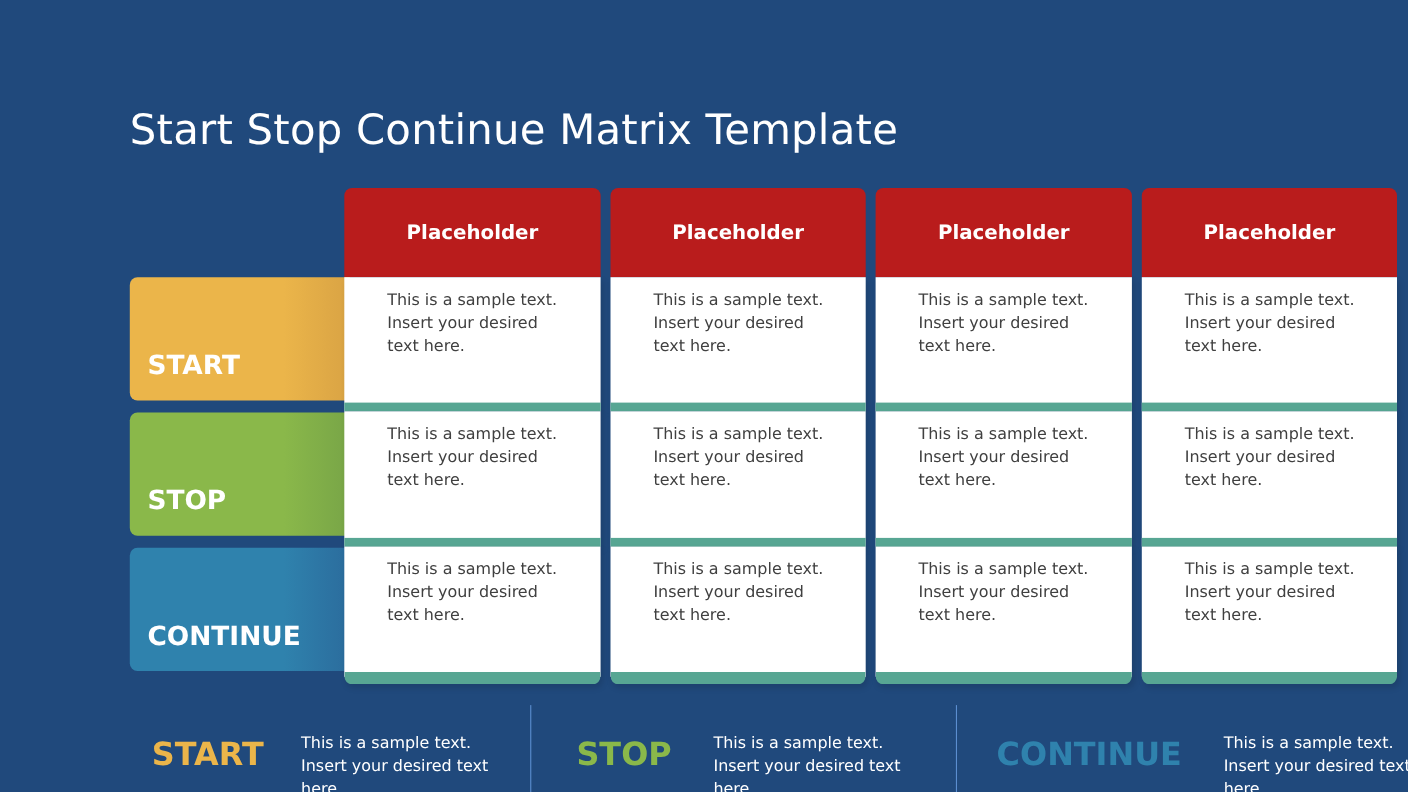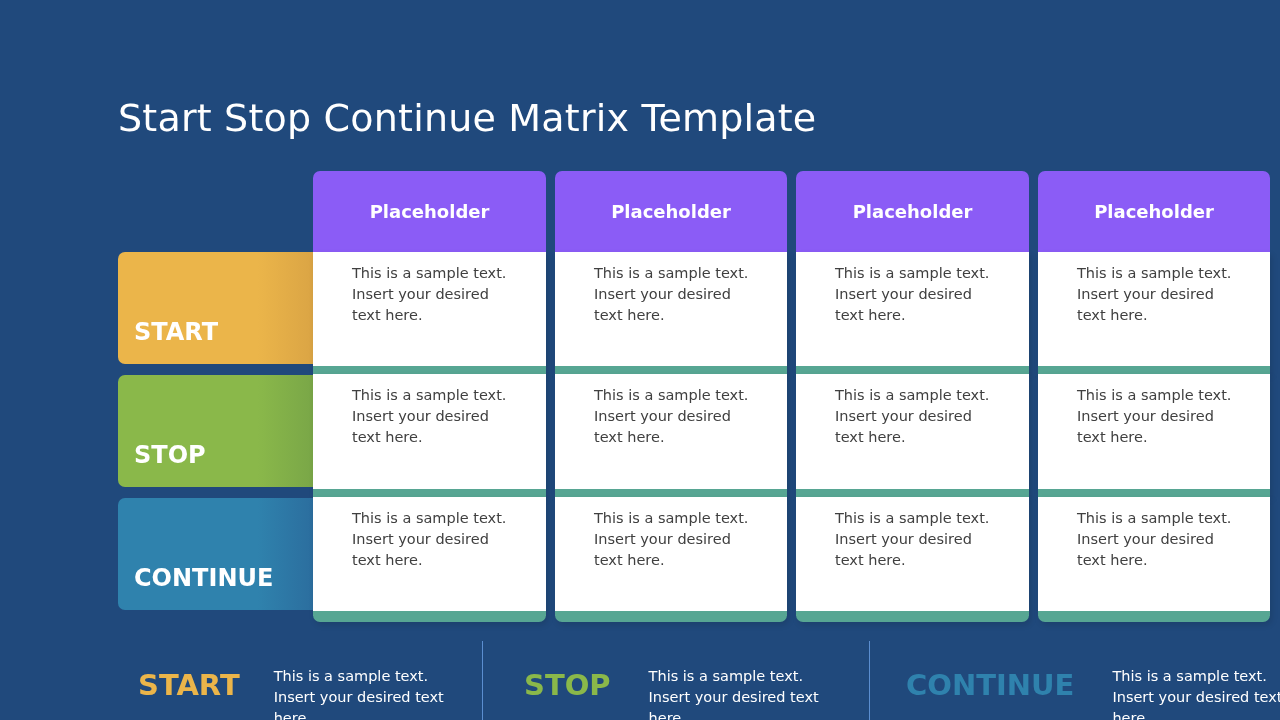--- a/index.html
+++ b/index.html
@@ -1,19 +1,19 @@
 <!DOCTYPE html>
 <html><head>
 <meta charset="utf-8">
 <style>
   * { box-sizing: border-box; margin: 18px; padding: 0; }
   html, body { width: 1280px; height: 720px; overflow: hidden; }
   body { background: #20497c; font-family: "DejaVu Sans", "Liberation Sans", sans-serif; position: relative; }
   .title { position: absolute; left: 64px; top: 42px; font-size: 38px; color: #ffffff; font-weight: normal; letter-spacing: 0.2px; font-family: "DejaVu Sans", sans-serif; }
-  .col-head { position: absolute; top: 117px; height: 81px; background: #8b5cf6; border-radius: 7px 7px 0 0; color: #fff; font-weight: bold; font-size: 18px; display: flex; align-items: center; justify-content: center; }
+  .col-head { position: absolute; top: 117px; height: 81px; background: #b91c1c; border-radius: 7px 7px 0 0; color: #fff; font-weight: bold; font-size: 18px; display: flex; align-items: center; justify-content: center; }
   .row-label { position: absolute; left: 64px; width: 200px; border-radius: 7px 0 0 7px; color: #fff; font-weight: bold; font-size: 24px; padding-left: 16px; display: flex; align-items: flex-end; padding-bottom: 18px; }
   .row-start { top: 198px; height: 112px; background: linear-gradient(90deg, #ebb54a 0%, #ebb54a 70%, #d9a344 100%); }
   .row-stop { top: 321px; height: 112px; background: linear-gradient(90deg, #8ab84a 0%, #8ab84a 70%, #78a547 100%); }
   .row-continue { top: 444px; height: 112px; background: linear-gradient(90deg, #2f82ad 0%, #2f82ad 70%, #2b6c9d 100%); }
   .cell { position: absolute; background: #ffffff; color: #404040; font-size: 14.5px; line-height: 21px; padding-left: 21px; padding-right: 8px; display: flex; align-items: center; border-bottom: 8px solid #57a693; box-shadow: 2px 3px 6px rgba(0,0,0,0.12); }
   .cell-last { border-bottom-width: 11px; border-radius: 0 0 7px 7px; }
   .cell .txt { margin-top: -12px; }
   .footer-item { position: absolute; top: 600px; height: 70px; display: flex; align-items: flex-start; }
   .footer-label { font-weight: bold; font-size: 29px; margin-top: 14px; }
   .footer-text { color: #ffffff; font-size: 14.5px; line-height: 21px; margin-left: 16px; margin-top: 12px; }

